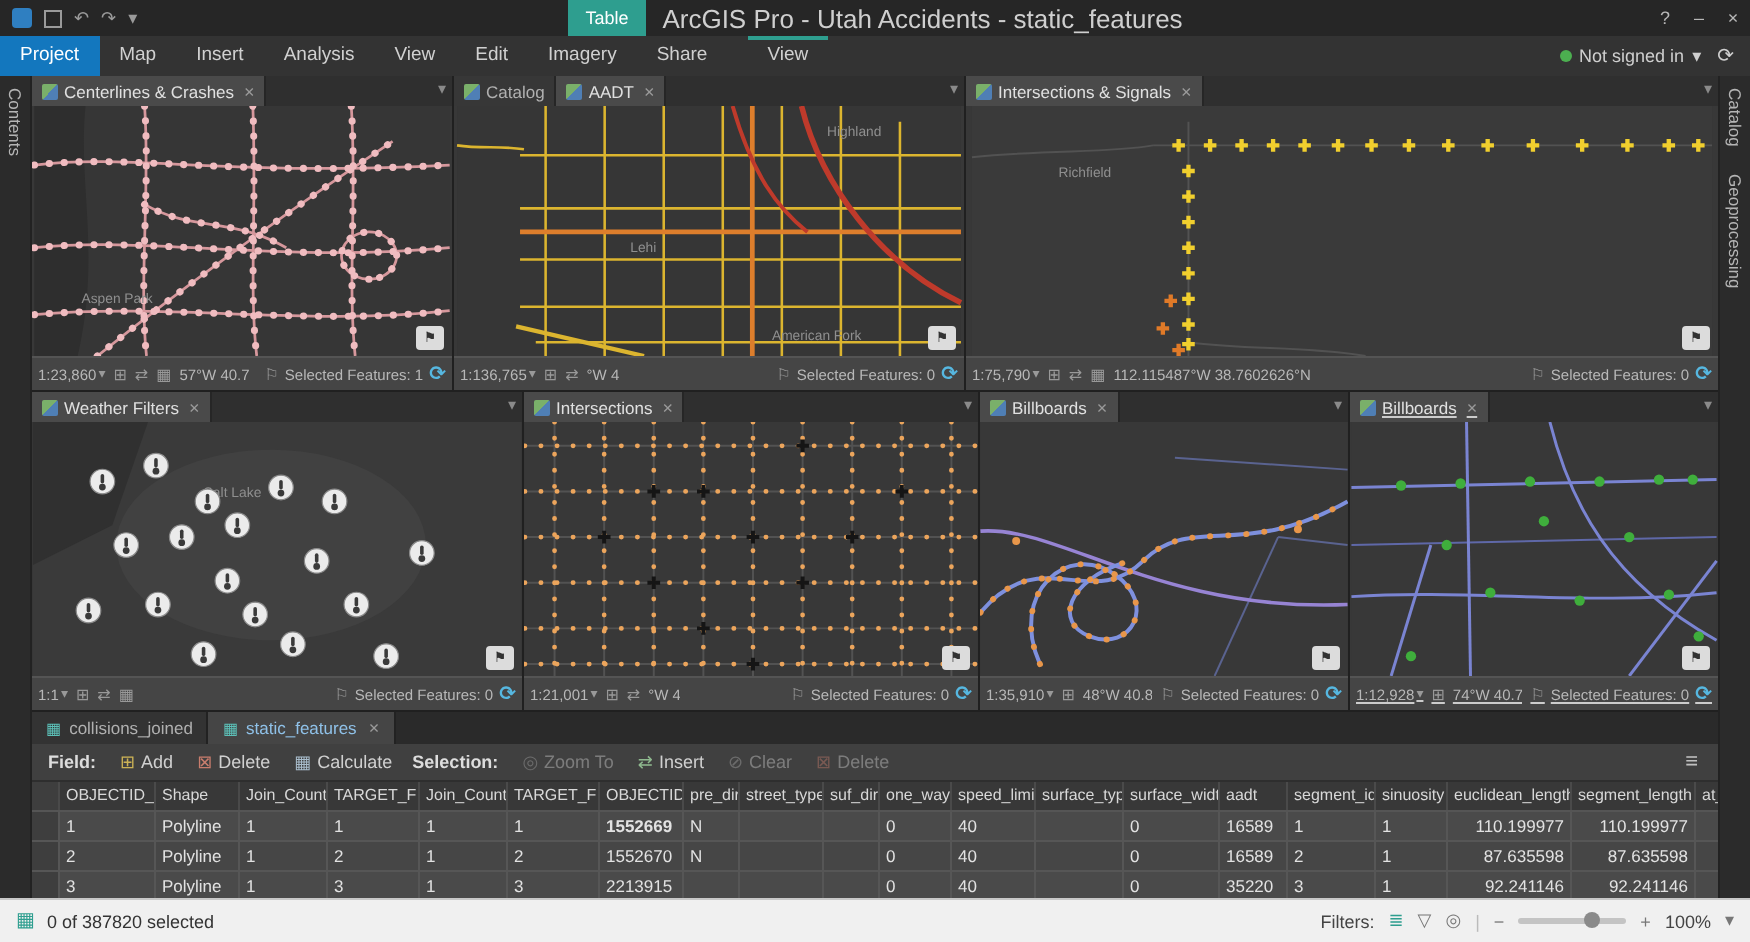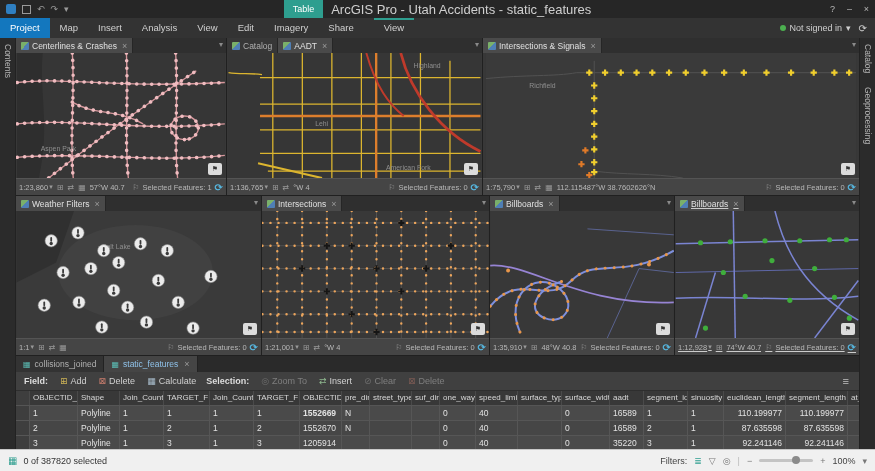--- a/index.html
+++ b/index.html
@@ -670,21 +670,21 @@
         <div class="tcell" style="width: 44px;"></div>
       </div>
       <div class="trow">
         <div class="tcell selcell" style="width: 14px;"></div>
         <div class="tcell" style="width: 48px;">3</div>
         <div class="tcell" style="width: 42px;">Polyline</div>
         <div class="tcell" style="width: 44px;">1</div>
         <div class="tcell" style="width: 46px;">3</div>
         <div class="tcell" style="width: 44px;">1</div>
         <div class="tcell" style="width: 46px;">3</div>
-        <div class="tcell" style="width: 42px;">1205914</div>
+        <div class="tcell" style="width: 42px;">2213915</div>
         <div class="tcell" style="width: 28px;"></div>
         <div class="tcell" style="width: 42px;"></div>
         <div class="tcell" style="width: 28px;"></div>
         <div class="tcell" style="width: 36px;">0</div>
         <div class="tcell" style="width: 42px;">40</div>
         <div class="tcell" style="width: 44px;"></div>
         <div class="tcell" style="width: 48px;">0</div>
         <div class="tcell" style="width: 34px;">35220</div>
         <div class="tcell" style="width: 44px;">3</div>
         <div class="tcell" style="width: 36px;">1</div>

